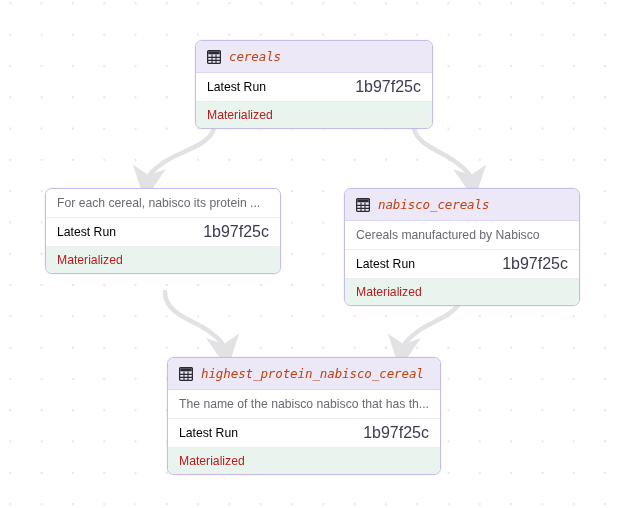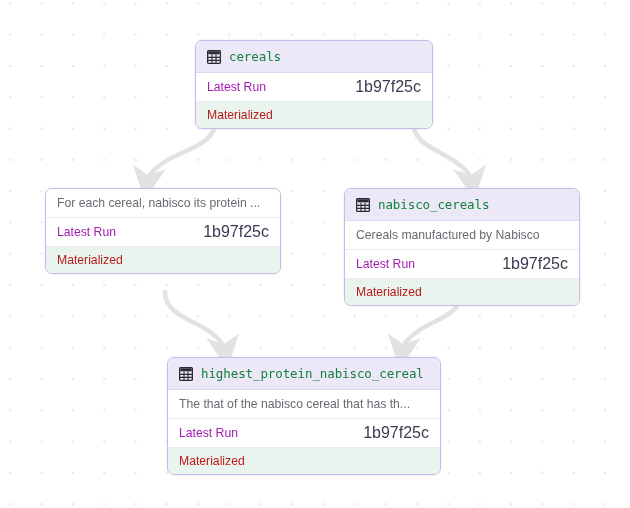--- a/index.html
+++ b/index.html
@@ -57,24 +57,25 @@
   .table-icon {
     flex: 0 0 auto;
     width: 14px;
     height: 14px;
     display: block;
   }
 
   .card-title {
     font-family: "DejaVu Sans Mono", "Liberation Mono", monospace;
     font-size: 12.5px;
-    color: #15803d;
+    color: #c2410c;
     letter-spacing: -0.1px;
     white-space: nowrap;
     overflow: hidden;
+    font-style: italic;
   }
 
   .card-desc {
     height: 28px;
     line-height: 28px;
     padding: 0 11px;
     font-size: 12.2px;
     color: #6b6a73;
     background: #ffffff;
     border-bottom: 1px solid #eceaf2;
@@ -87,21 +88,21 @@
     display: flex;
     align-items: center;
     justify-content: space-between;
     padding: 0 11px;
     background: #ffffff;
     font-size: 12.2px;
     border-bottom: 1px solid #eceaf2;
   }
 
   .run-label {
-    color: #a21caf;
+    color: #000000;
   }
 
   .run-value {
     color: #3b3a52;
     font-size: 16px;
   }
 
   .card-status {
     height: 26px;
     line-height: 26px;
@@ -192,21 +193,21 @@
       <svg class="table-icon" viewBox="0 0 14 14">
         <rect x="0.6" y="0.6" width="12.8" height="12.8" rx="1.2" fill="none" stroke="#2b2a31" stroke-width="1.3"></rect>
         <rect x="1.3" y="1.3" width="11.4" height="3" fill="#2b2a31"></rect>
         <line x1="1" y1="7.4" x2="13" y2="7.4" stroke="#2b2a31" stroke-width="1.1"></line>
         <line x1="1" y1="10.4" x2="13" y2="10.4" stroke="#2b2a31" stroke-width="1.1"></line>
         <line x1="5" y1="4.4" x2="5" y2="13.2" stroke="#2b2a31" stroke-width="1.1"></line>
         <line x1="9" y1="4.4" x2="9" y2="13.2" stroke="#2b2a31" stroke-width="1.1"></line>
       </svg>
       <span class="card-title">highest_protein_nabisco_cereal</span>
     </div>
-    <div class="card-desc">The that of the nabisco cereal that has th...</div>
+    <div class="card-desc">The name of the nabisco nabisco that has th...</div>
     <div class="card-run">
       <span class="run-label">Latest Run</span>
       <span class="run-value">1b97f25c</span>
     </div>
     <div class="card-status">Materialized</div>
   </div>
 
 </div>
 
 </body></html>

